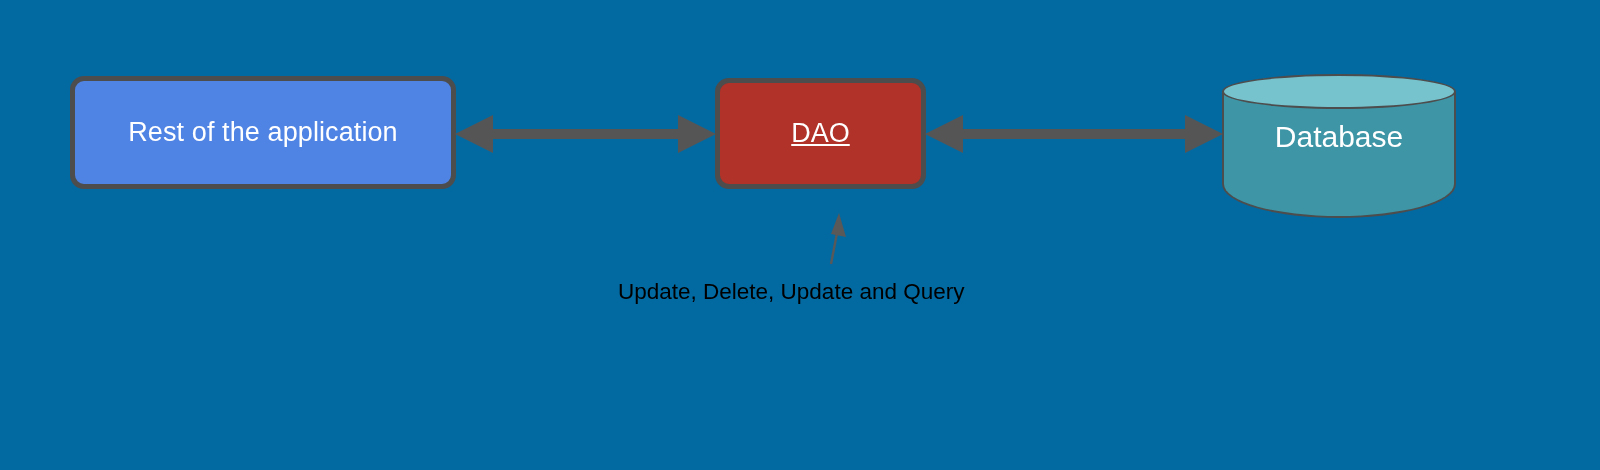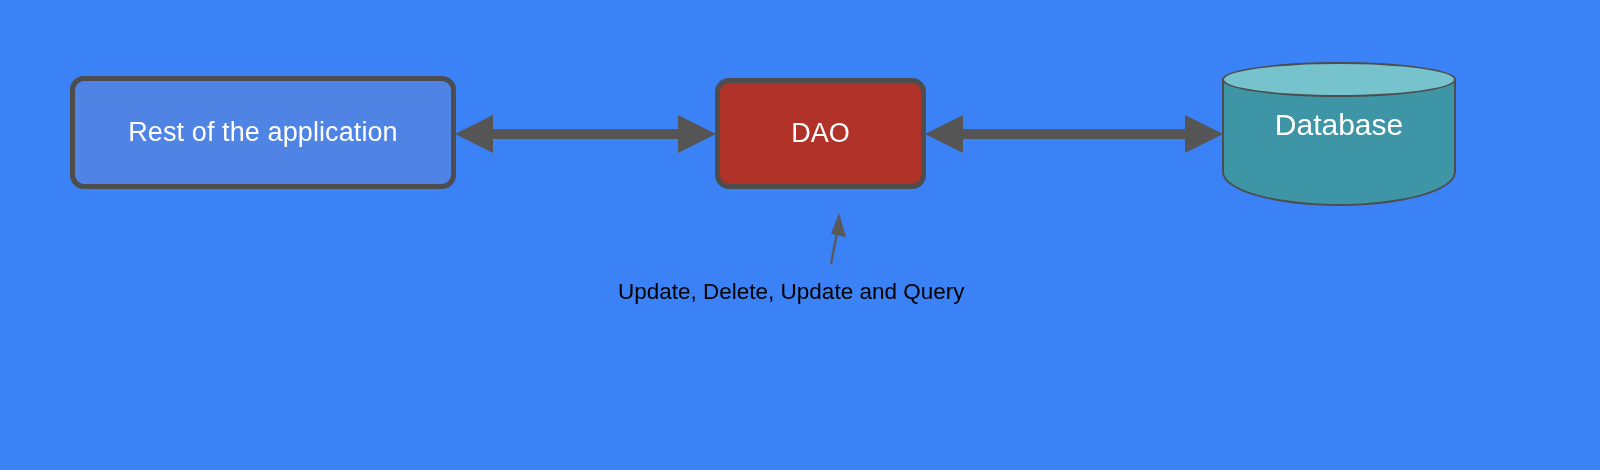--- a/index.html
+++ b/index.html
@@ -9,21 +9,21 @@
     background: #ffffff;
   }
   body {
     font-family: "Liberation Sans", sans-serif;
     -webkit-font-smoothing: antialiased;
   }
   #canvas {
     position: relative;
     width: 1600px;
     height: 470px;
-    background: #3b82f6;
+    background: #0369a1;
     overflow: hidden;
   }
   .node {
     position: absolute;
     box-sizing: border-box;
     display: flex;
     align-items: center;
     justify-content: center;
   }
 
@@ -51,26 +51,27 @@
     width: 211px;
     height: 111px;
     background: #b03228;
     border: 5px solid #4d4d4d;
     border-radius: 14px;
   }
   #node-dao .node-label {
     color: #ffffff;
     font-size: 27px;
     line-height: 1;
+    text-decoration: underline;
   }
 
   
   #node-db {
     left: 1222px;
-    top: 62px;
+    top: 74px;
     width: 217px;
     height: 144px;
   }
   #node-db .cyl-body {
     position: absolute;
     left: 0;
     top: 17px;
     width: 234px;
     height: 127px;
     box-sizing: border-box;

